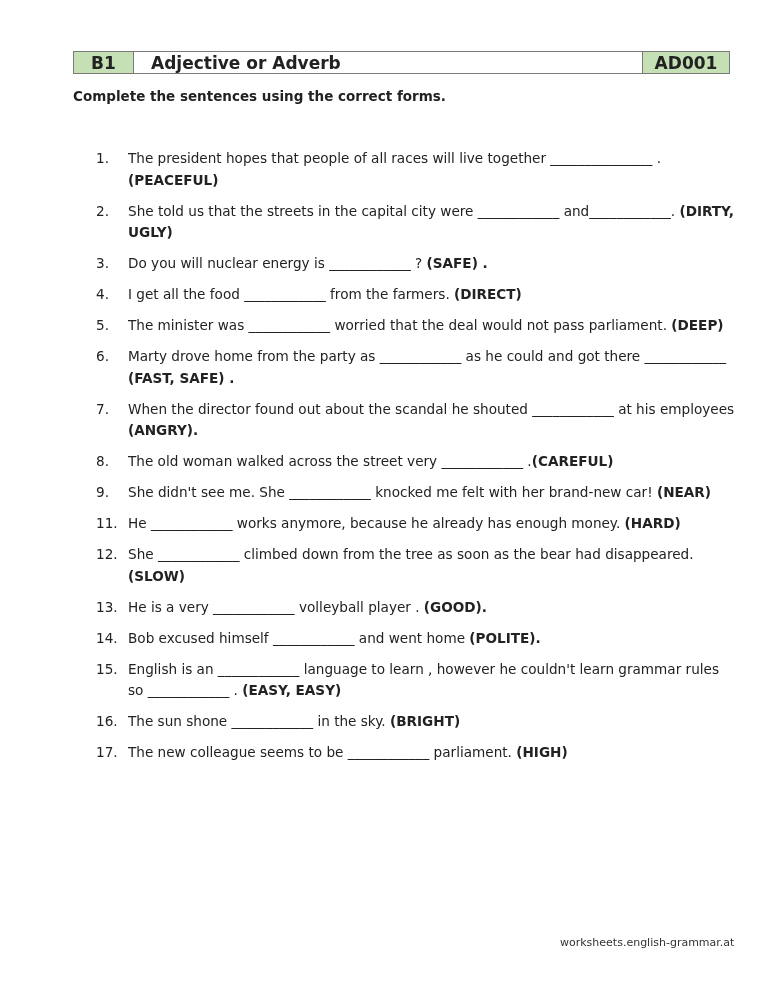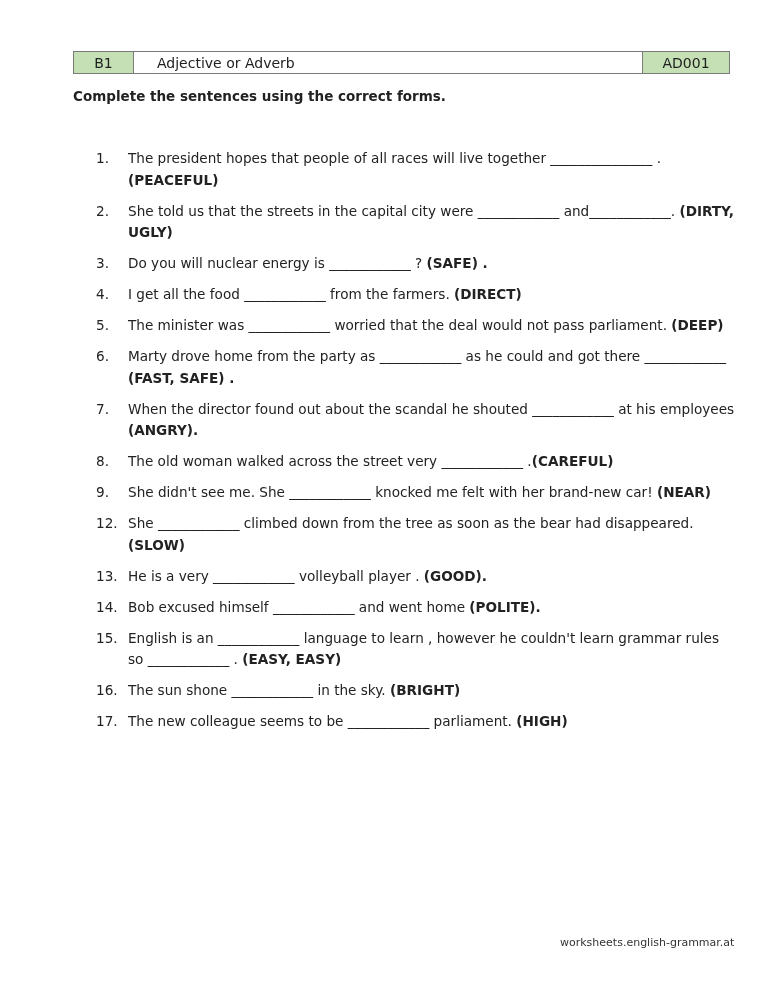--- a/index.html
+++ b/index.html
@@ -1,21 +1,21 @@
 <!DOCTYPE html>
 <html><head>
   <meta charset="utf-8">
   <style>
     html, body { margin:0; padding:0; background:#ffffff; }
     body { width:768px; height:994px; position:relative; font-family:"DejaVu Sans", sans-serif; color:#222; overflow:hidden; }
     .hdr { position:absolute; left:73px; top:51px; width:657px; height:23px; display:flex; border:1px solid #7a7a7a; box-sizing:border-box; }
-    .hdr .cell { display:flex; align-items:center; font-weight:normal; font-size:14px; border-right:1px solid #7a7a7a; box-sizing:border-box; }
+    .hdr .cell { display:flex; align-items:center; font-weight:bold; font-size:17px; border-right:1px solid #7a7a7a; box-sizing:border-box; }
     .hdr .cell:last-child { border-right:none; }
     .hdr .level { width:60px; background:#c5e0b4; justify-content:center; }
-    .hdr .title { flex:1; background:#fff; padding-left:23px; }
+    .hdr .title { flex:1; background:#fff; padding-left:17px; }
     .hdr .code { width:86px; background:#c5e0b4; justify-content:center; }
     .instr { position:absolute; left:73px; top:88px; font-weight:bold; font-size:13.5px; }
     ol.ex { position:absolute; left:96px; top:148px; width:640px; margin:0; padding:0; list-style:none; font-size:13.6px; line-height:21.5px; }
     ol.ex li { display:flex; margin-bottom:9.5px; }
     ol.ex li .num { width:23px; flex:none; }
     ol.ex li .txt { flex:1;margin-left:9px; }
     .hint { font-weight:bold; }
     .footer { position:absolute; left:560px; top:936px; font-size:11px; color:#333; }
   </style>
 </head>
@@ -60,20 +60,24 @@
     </li>
     <li>
       <span class="num">8.</span>
       <span class="txt"><span>The old woman walked across the street very ____________ .</span><span class="hint">(CAREFUL)</span></span>
     </li>
     <li>
       <span class="num">9.</span>
       <span class="txt"><span>She didn't see me. She ____________ knocked me felt with her brand-new car! </span><span class="hint">(NEAR)</span></span>
     </li>
     <li>
+      <span class="num">11.</span>
+      <span class="txt"><span>He ____________ works anymore, because he already has enough money. </span><span class="hint">(HARD)</span></span>
+    </li>
+    <li>
       <span class="num">12.</span>
       <span class="txt"><span>She  ____________ climbed down from  the tree as soon as the bear had disappeared. </span><span class="hint">(SLOW)</span></span>
     </li>
     <li>
       <span class="num">13.</span>
       <span class="txt"><span>He is a very ____________  volleyball player . </span><span class="hint">(GOOD).</span></span>
     </li>
     <li>
       <span class="num">14.</span>
       <span class="txt"><span>Bob excused himself ____________ and went home </span><span class="hint">(POLITE).</span></span>

